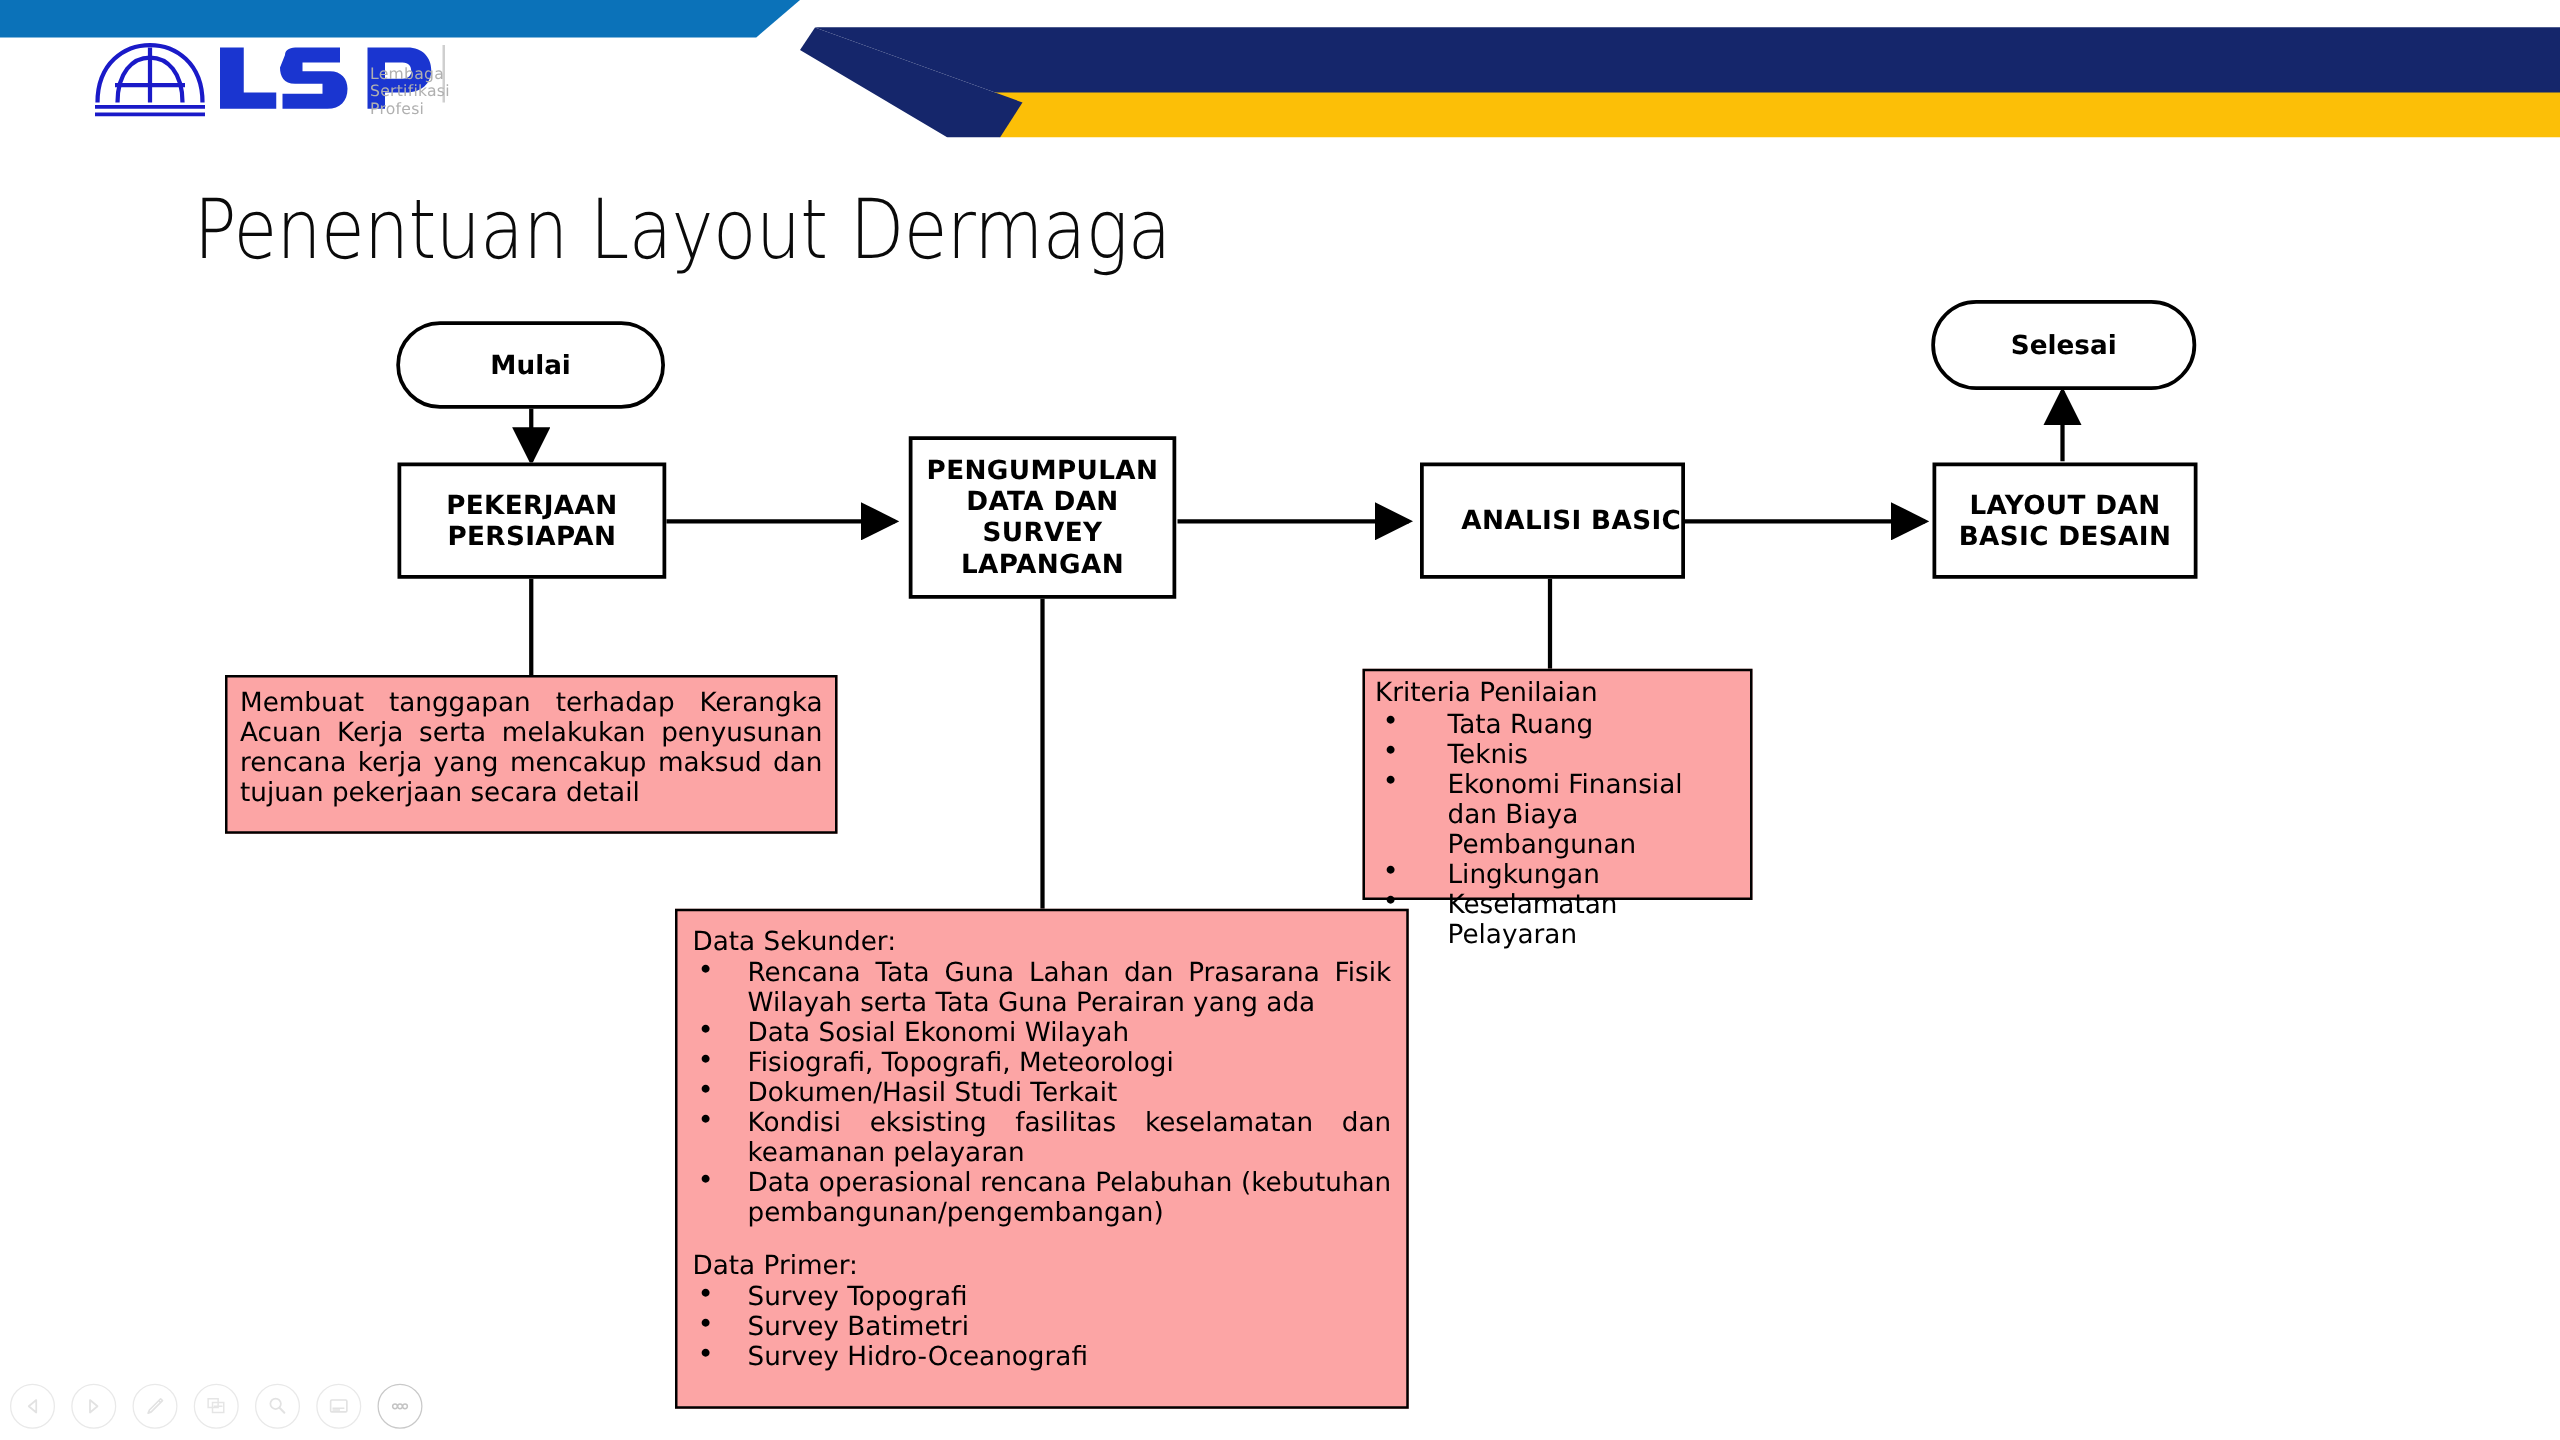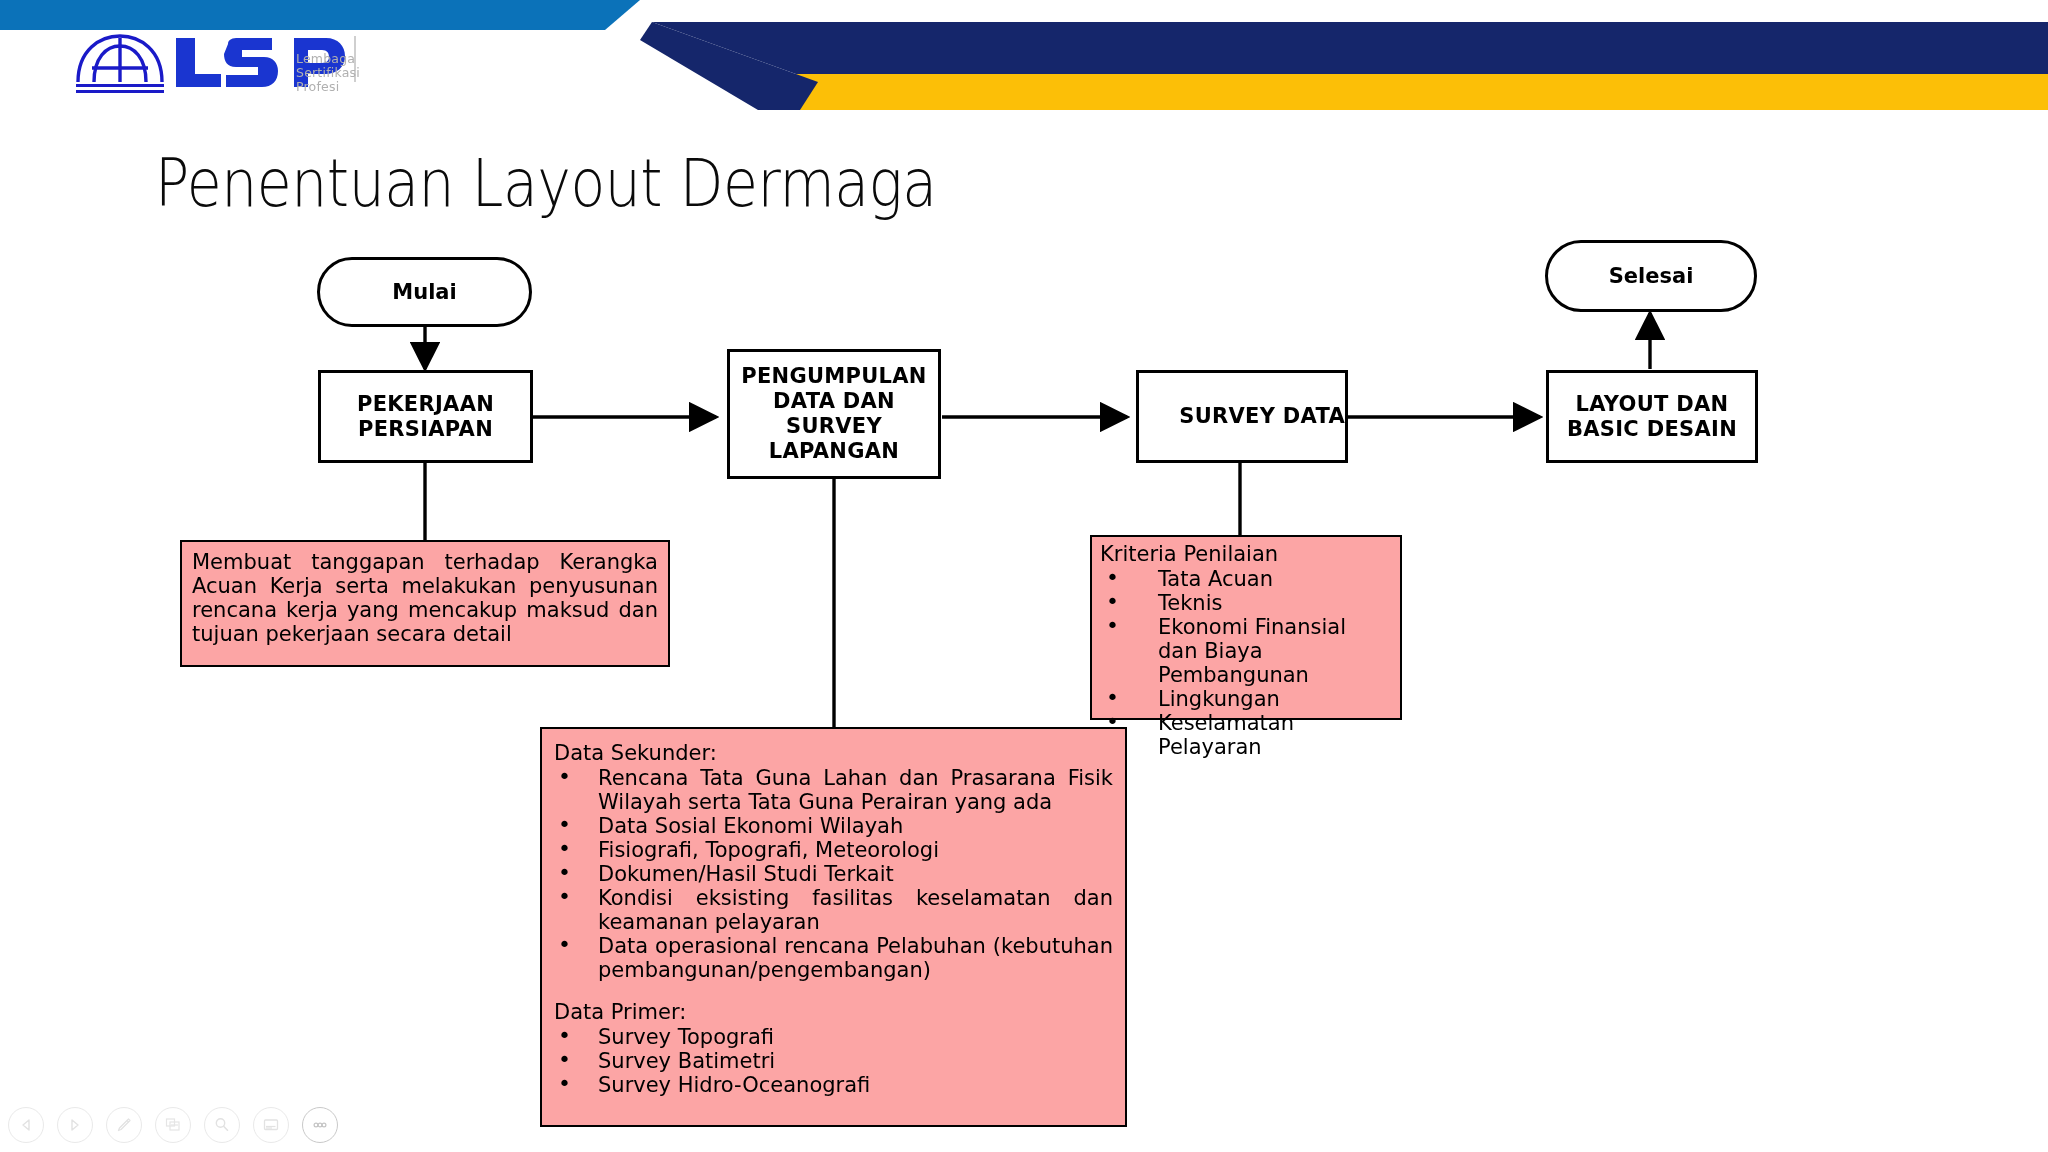--- a/index.html
+++ b/index.html
@@ -228,38 +228,38 @@
 
   <div class="node process" style="left:318px; top:370px; width:215px; height:93px;">
     <span>PEKERJAAN PERSIAPAN</span>
   </div>
 
   <div class="node process" style="left:727px; top:349px; width:214px; height:130px;">
     <span>PENGUMPULAN DATA DAN SURVEY LAPANGAN</span>
   </div>
 
   <div class="node process" style="left:1136px; top:370px; width:212px; height:93px;">
-    <span>SURVEY DATA</span>
+    <span>ANALISI BASIC</span>
   </div>
 
   <div class="node process" style="left:1546px; top:370px; width:212px; height:93px;">
     <span>LAYOUT DAN BASIC DESAIN</span>
   </div>
 
   <div class="textbox" style="left:180px; top:540px; width:490px; height:127px;">
     <div class="tb-inner">
       <p class="tb-para">Membuat tanggapan terhadap Kerangka Acuan Kerja serta melakukan penyusunan rencana kerja yang mencakup maksud dan tujuan pekerjaan secara detail</p>
     </div>
   </div>
 
   <div class="textbox" style="left:1090px; top:535px; width:312px; height:185px;">
     <div class="tb-inner" style="padding:5px 8px 0 8px;">
       <p class="tb-head">Kriteria Penilaian</p>
       <ul class="tb-list">
-        <li>Tata Acuan</li>
+        <li>Tata Ruang</li>
         <li>Teknis</li>
         <li>Ekonomi Finansial dan Biaya Pembangunan</li>
         <li>Lingkungan</li>
         <li>Keselamatan Pelayaran</li>
       </ul>
     </div>
   </div>
 
   <div class="textbox" style="left:540px; top:727px; width:587px; height:400px;">
     <div class="tb-inner" style="padding:12px 12px 8px 12px;">

